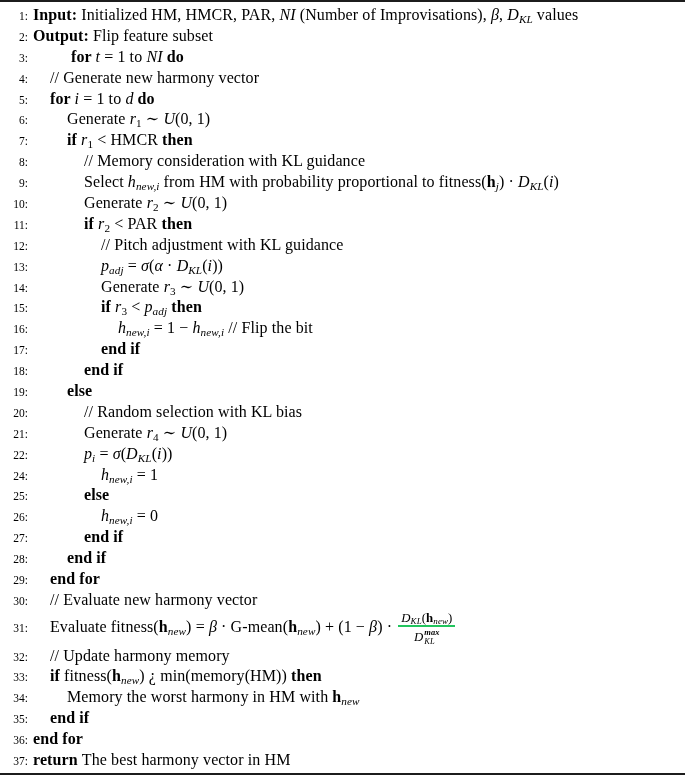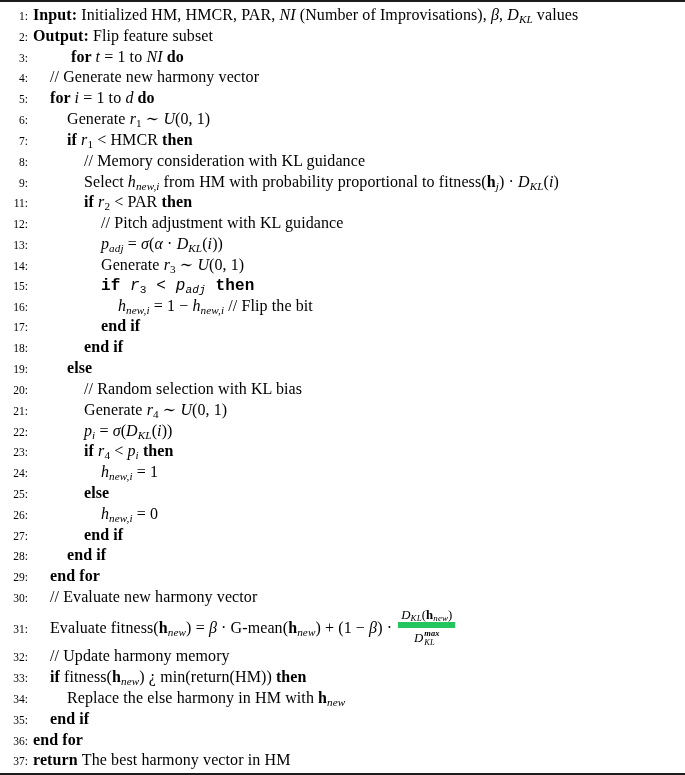--- a/index.html
+++ b/index.html
@@ -21,21 +21,21 @@
   .content{flex:1 1 auto;white-space:nowrap;}
   .seg{letter-spacing:0.1px;}
   .seg-b{font-weight:700;}
   .seg-i{font-style:italic;}
   .seg-nsub{font-size:0.7em;vertical-align:-0.25em;line-height:0;}
   .seg-isub{font-size:0.7em;font-style:italic;vertical-align:-0.25em;line-height:0;}
   .seg-frac{
     display:inline-block;vertical-align:-0.7em;text-align:center;
     font-size:0.8em;line-height:1.12;margin-left:2px;
   }
-  .frac-num{display:block;border-bottom:6px solid #22c55e;padding:0 3px;text-align:right;}
+  .frac-num{display:block;border-bottom:2px solid #22c55e;padding:0 3px;text-align:right;}
   .frac-den{display:block;padding-top:1px;}
   .seg-stack{
     display:inline-block;vertical-align:-0.4em;font-size:0.66em;
     line-height:1.05;text-align:left;margin-left:1px;
   }
   .stack-top{display:block;font-weight:bold;}
   .stack-bottom{display:block;}
 </style>
 </head>
 <body>
@@ -73,38 +73,42 @@
       </div>
       <div class="line">
         <span class="num">8:</span>
         <span class="content" style="padding-left: 51px;"><span class="seg seg-n">// Memory consideration with KL guidance</span></span>
       </div>
       <div class="line">
         <span class="num">9:</span>
         <span class="content" style="padding-left: 51px;"><span class="seg seg-n">Select </span><span class="seg seg-i">h</span><span class="seg seg-isub">new,i</span><span class="seg seg-n"> from HM with probability proportional to fitness(</span><span class="seg seg-b">h</span><span class="seg seg-isub">j</span><span class="seg seg-n">) · </span><span class="seg seg-i">D</span><span class="seg seg-isub">KL</span><span class="seg seg-n">(</span><span class="seg seg-i">i</span><span class="seg seg-n">)</span></span>
       </div>
       <div class="line">
+        <span class="num">10:</span>
+        <span class="content" style="padding-left: 51px;"><span class="seg seg-n">Generate </span><span class="seg seg-i">r</span><span class="seg seg-nsub">2</span><span class="seg seg-n"> ∼ </span><span class="seg seg-i">U</span><span class="seg seg-n">(0, 1)</span></span>
+      </div>
+      <div class="line">
         <span class="num">11:</span>
         <span class="content" style="padding-left: 51px;"><span class="seg seg-b">if </span><span class="seg seg-i">r</span><span class="seg seg-nsub">2</span><span class="seg seg-n"> &lt; PAR </span><span class="seg seg-b">then</span></span>
       </div>
       <div class="line">
         <span class="num">12:</span>
         <span class="content" style="padding-left: 68px;"><span class="seg seg-n">// Pitch adjustment with KL guidance</span></span>
       </div>
       <div class="line">
         <span class="num">13:</span>
         <span class="content" style="padding-left: 68px;"><span class="seg seg-i">p</span><span class="seg seg-isub">adj</span><span class="seg seg-n"> = </span><span class="seg seg-i">σ</span><span class="seg seg-n">(</span><span class="seg seg-i">α</span><span class="seg seg-n"> · </span><span class="seg seg-i">D</span><span class="seg seg-isub">KL</span><span class="seg seg-n">(</span><span class="seg seg-i">i</span><span class="seg seg-n">))</span></span>
       </div>
       <div class="line">
         <span class="num">14:</span>
         <span class="content" style="padding-left: 68px;"><span class="seg seg-n">Generate </span><span class="seg seg-i">r</span><span class="seg seg-nsub">3</span><span class="seg seg-n"> ∼ </span><span class="seg seg-i">U</span><span class="seg seg-n">(0, 1)</span></span>
       </div>
       <div class="line">
         <span class="num">15:</span>
-        <span class="content" style="padding-left: 68px; font-family: Liberation Mono, monospace;"><span class="seg seg-b">if </span><span class="seg seg-i">r</span><span class="seg seg-nsub">3</span><span class="seg seg-n"> &lt; </span><span class="seg seg-i">p</span><span class="seg seg-isub">adj</span><span class="seg seg-n"> </span><span class="seg seg-b">then</span></span>
+        <span class="content" style="padding-left: 68px;"><span class="seg seg-b">if </span><span class="seg seg-i">r</span><span class="seg seg-nsub">3</span><span class="seg seg-n"> &lt; </span><span class="seg seg-i">p</span><span class="seg seg-isub">adj</span><span class="seg seg-n"> </span><span class="seg seg-b">then</span></span>
       </div>
       <div class="line">
         <span class="num">16:</span>
         <span class="content" style="padding-left: 85px;"><span class="seg seg-i">h</span><span class="seg seg-isub">new,i</span><span class="seg seg-n"> = 1 − </span><span class="seg seg-i">h</span><span class="seg seg-isub">new,i</span><span class="seg seg-n"> // Flip the bit</span></span>
       </div>
       <div class="line">
         <span class="num">17:</span>
         <span class="content" style="padding-left: 68px;"><span class="seg seg-b">end if</span></span>
       </div>
       <div class="line">
@@ -119,24 +123,20 @@
         <span class="num">20:</span>
         <span class="content" style="padding-left: 51px;"><span class="seg seg-n">// Random selection with KL bias</span></span>
       </div>
       <div class="line">
         <span class="num">21:</span>
         <span class="content" style="padding-left: 51px;"><span class="seg seg-n">Generate </span><span class="seg seg-i">r</span><span class="seg seg-nsub">4</span><span class="seg seg-n"> ∼ </span><span class="seg seg-i">U</span><span class="seg seg-n">(0, 1)</span></span>
       </div>
       <div class="line">
         <span class="num">22:</span>
         <span class="content" style="padding-left: 51px;"><span class="seg seg-i">p</span><span class="seg seg-isub">i</span><span class="seg seg-n"> = </span><span class="seg seg-i">σ</span><span class="seg seg-n">(</span><span class="seg seg-i">D</span><span class="seg seg-isub">KL</span><span class="seg seg-n">(</span><span class="seg seg-i">i</span><span class="seg seg-n">))</span></span>
-      </div>
-      <div class="line">
-        <span class="num">23:</span>
-        <span class="content" style="padding-left: 51px;"><span class="seg seg-b">if </span><span class="seg seg-i">r</span><span class="seg seg-nsub">4</span><span class="seg seg-n"> &lt; </span><span class="seg seg-i">p</span><span class="seg seg-isub">i</span><span class="seg seg-n"> </span><span class="seg seg-b">then</span></span>
       </div>
       <div class="line">
         <span class="num">24:</span>
         <span class="content" style="padding-left: 68px;"><span class="seg seg-i">h</span><span class="seg seg-isub">new,i</span><span class="seg seg-n"> = 1</span></span>
       </div>
       <div class="line">
         <span class="num">25:</span>
         <span class="content" style="padding-left: 51px;"><span class="seg seg-b">else</span></span>
       </div>
       <div class="line">
@@ -162,25 +162,25 @@
       <div class="line">
         <span class="num">31:</span>
         <span class="content" style="padding-left: 17px;"><span class="seg seg-n">Evaluate fitness(</span><span class="seg seg-b">h</span><span class="seg seg-isub">new</span><span class="seg seg-n">) = </span><span class="seg seg-i">β</span><span class="seg seg-n"> · G-mean(</span><span class="seg seg-b">h</span><span class="seg seg-isub">new</span><span class="seg seg-n">) + (1 − </span><span class="seg seg-i">β</span><span class="seg seg-n">) · </span><span class="seg-frac"><span class="frac-num"><span class="seg seg-i">D</span><span class="seg seg-isub">KL</span><span class="seg seg-n">(</span><span class="seg seg-b">h</span><span class="seg seg-isub">new</span><span class="seg seg-n">)</span></span><span class="frac-den"><span class="seg seg-i">D</span><span class="seg-stack"><span class="stack-top"><span class="seg seg-i">max</span></span><span class="stack-bottom"><span class="seg seg-i">KL</span></span></span></span></span></span>
       </div>
       <div class="line">
         <span class="num">32:</span>
         <span class="content" style="padding-left: 17px;"><span class="seg seg-n">// Update harmony memory</span></span>
       </div>
       <div class="line">
         <span class="num">33:</span>
-        <span class="content" style="padding-left: 17px;"><span class="seg seg-b">if </span><span class="seg seg-n">fitness(</span><span class="seg seg-b">h</span><span class="seg seg-isub">new</span><span class="seg seg-n">) ¿ min(return(HM)) </span><span class="seg seg-b">then</span></span>
+        <span class="content" style="padding-left: 17px;"><span class="seg seg-b">if </span><span class="seg seg-n">fitness(</span><span class="seg seg-b">h</span><span class="seg seg-isub">new</span><span class="seg seg-n">) ¿ min(memory(HM)) </span><span class="seg seg-b">then</span></span>
       </div>
       <div class="line">
         <span class="num">34:</span>
-        <span class="content" style="padding-left: 34px;"><span class="seg seg-n">Replace the else harmony in HM with </span><span class="seg seg-b">h</span><span class="seg seg-isub">new</span></span>
+        <span class="content" style="padding-left: 34px;"><span class="seg seg-n">Memory the worst harmony in HM with </span><span class="seg seg-b">h</span><span class="seg seg-isub">new</span></span>
       </div>
       <div class="line">
         <span class="num">35:</span>
         <span class="content" style="padding-left: 17px;"><span class="seg seg-b">end if</span></span>
       </div>
       <div class="line">
         <span class="num">36:</span>
         <span class="content" style="padding-left: 0px;"><span class="seg seg-b">end for</span></span>
       </div>
       <div class="line">

